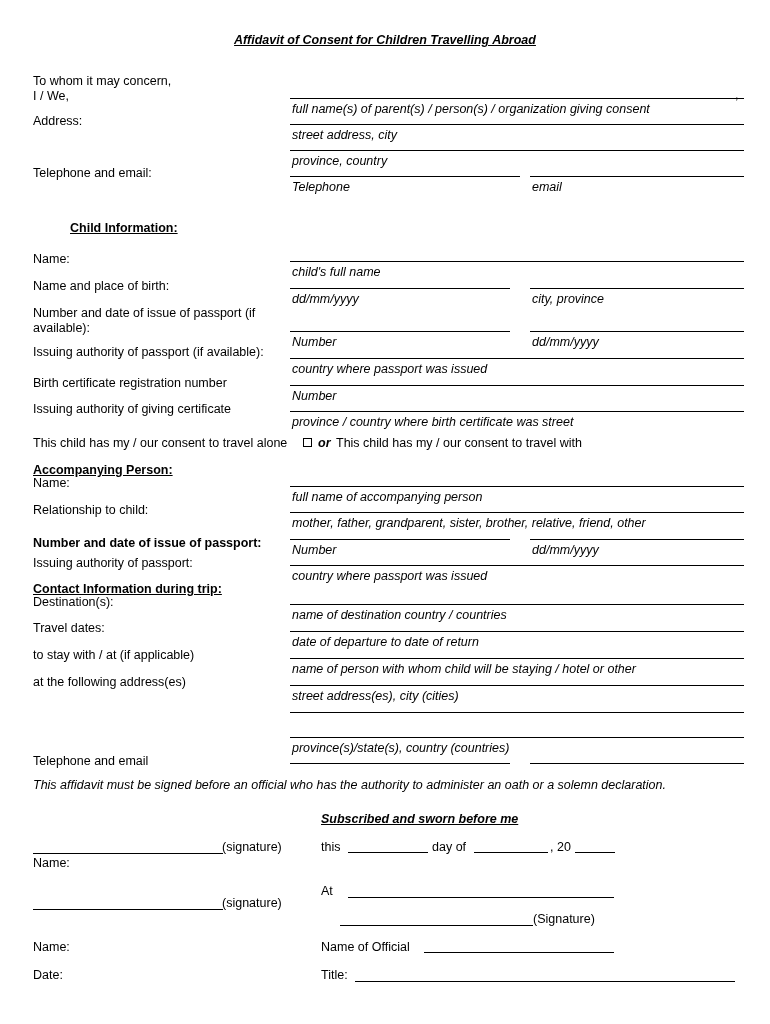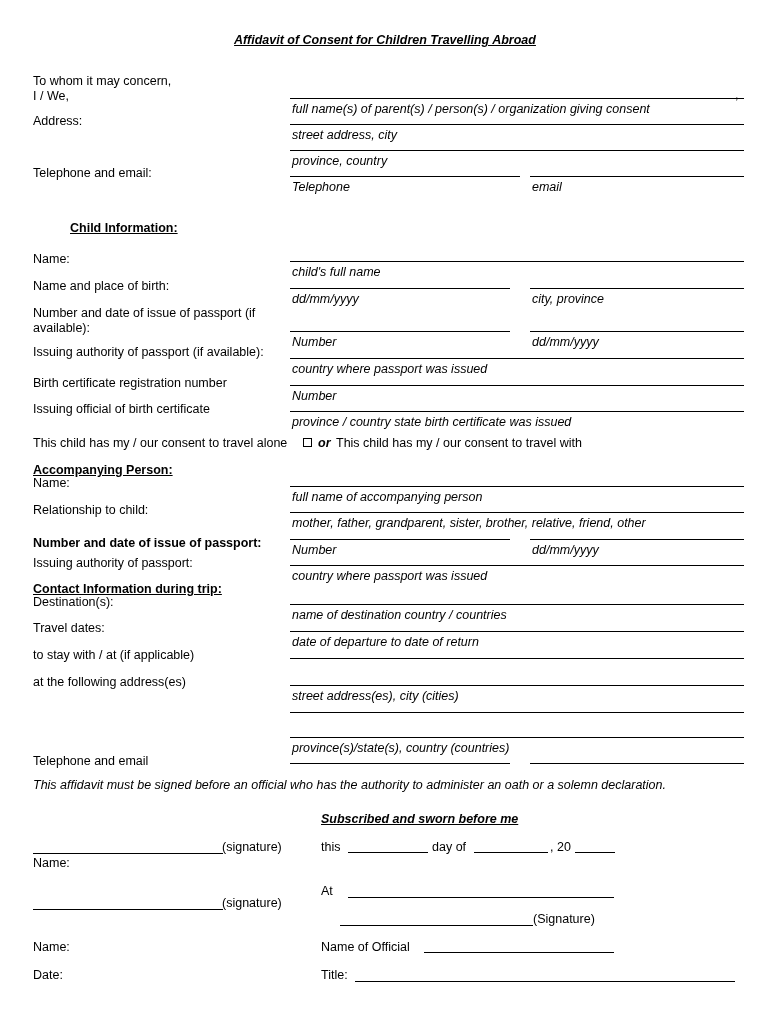--- a/index.html
+++ b/index.html
@@ -111,22 +111,22 @@
   <div class="rule" style="top:331px; left:530px; width:214px;"></div>
 
   <div class="lbl" style="top:345px; left:33px;">Issuing authority of passport (if available):</div>
   <div class="hint" style="top:362px; left:292px;">country where passport was issued</div>
   <div class="rule" style="top:358px; left:290px; width:454px;"></div>
 
   <div class="lbl" style="top:376px; left:33px;">Birth certificate registration number</div>
   <div class="hint" style="top:389px; left:292px;">Number</div>
   <div class="rule" style="top:385px; left:290px; width:454px;"></div>
 
-  <div class="lbl" style="top:402px; left:33px;">Issuing official of birth certificate</div>
-  <div class="hint" style="top:415px; left:292px;">province / country state birth certificate was issued</div>
+  <div class="lbl" style="top:402px; left:33px;">Issuing authority of giving certificate</div>
+  <div class="hint" style="top:415px; left:292px;">province / country where birth certificate was street</div>
   <div class="rule" style="top:411px; left:290px; width:454px;"></div>
 
   <div class="lbl" style="top:436px; left:33px;">This child has my / our consent to travel alone</div>
   <div class="checkbox" style="top:438px; left:303px;"></div>
   <div class="lbl bold italic" style="top:436px; left:318px;font-style:italic;">or</div>
   <div class="lbl" style="top:436px; left:336px;">This child has my / our consent to travel with</div>
 
   <div class="lbl bold ul" style="top:463px; left:33px;">Accompanying Person:</div>
   <div class="lbl" style="top:476px; left:33px;">Name:</div>
   <div class="hint" style="top:490px; left:292px;">full name of accompanying person</div>
@@ -149,20 +149,21 @@
   <div class="lbl bold ul" style="top:582px; left:33px;">Contact Information during trip:</div>
   <div class="lbl" style="top:595px; left:33px;">Destination(s):</div>
   <div class="hint" style="top:608px; left:292px;">name of destination country / countries</div>
   <div class="rule" style="top:604px; left:290px; width:454px;"></div>
 
   <div class="lbl" style="top:621px; left:33px;">Travel dates:</div>
   <div class="hint" style="top:635px; left:292px;">date of departure to date of return</div>
   <div class="rule" style="top:631px; left:290px; width:454px;"></div>
 
   <div class="lbl" style="top:648px; left:33px;">to stay with / at (if applicable)</div>
+  <div class="hint" style="top:662px; left:292px;">name of person with whom child will be staying / hotel or other</div>
   <div class="rule" style="top:658px; left:290px; width:454px;"></div>
 
   <div class="lbl" style="top:675px; left:33px;">at the following address(es)</div>
   <div class="hint" style="top:689px; left:292px;">street address(es), city (cities)</div>
   <div class="rule" style="top:685px; left:290px; width:454px;"></div>
 
   <div class="rule" style="top:712px; left:290px; width:454px;"></div>
 
   <div class="hint" style="top:741px; left:292px;">province(s)/state(s), country (countries)</div>
   <div class="rule" style="top:737px; left:290px; width:454px;"></div>

